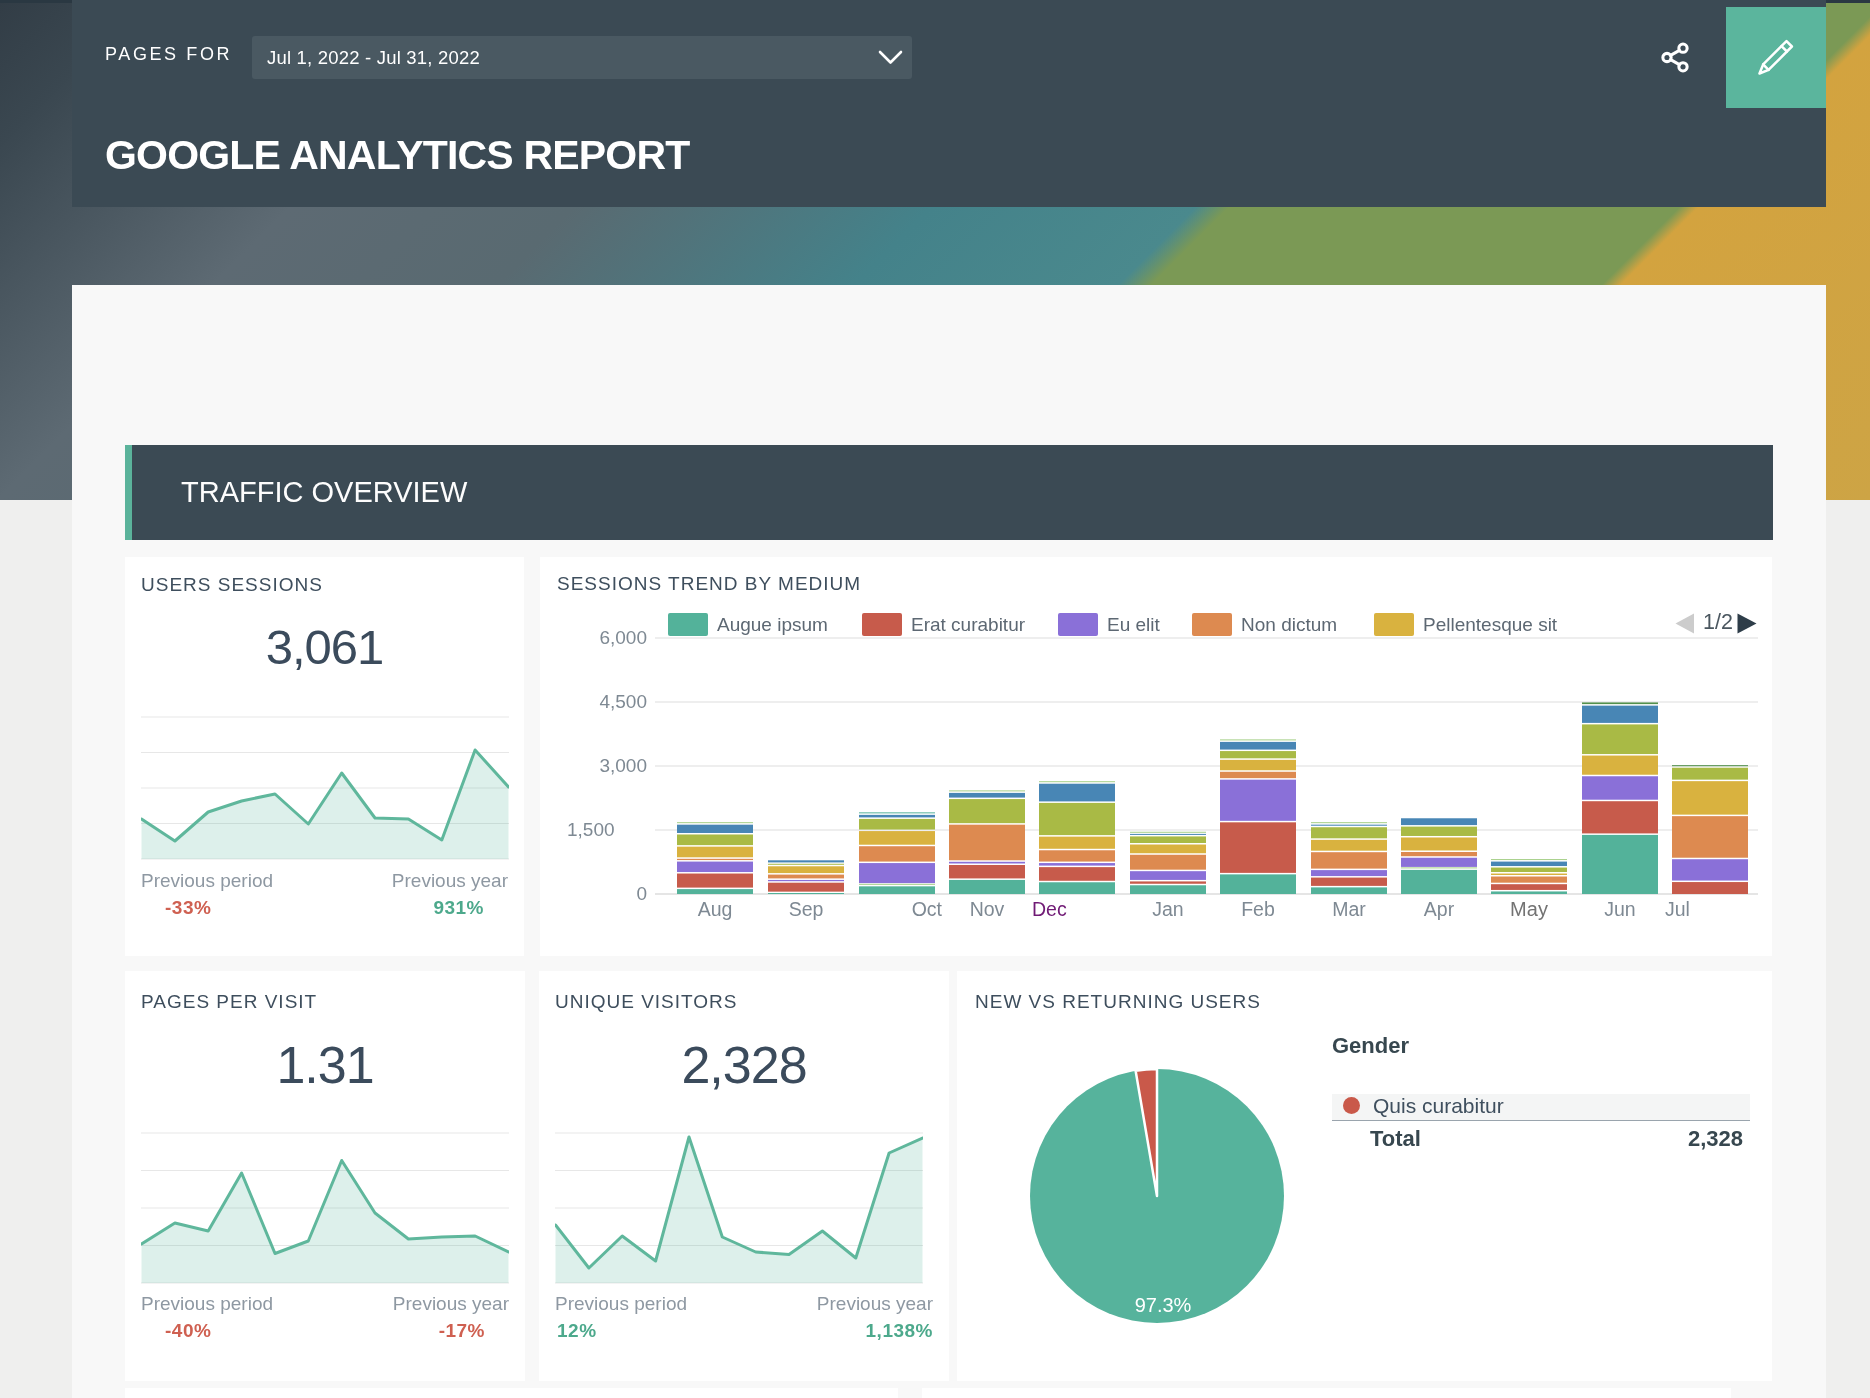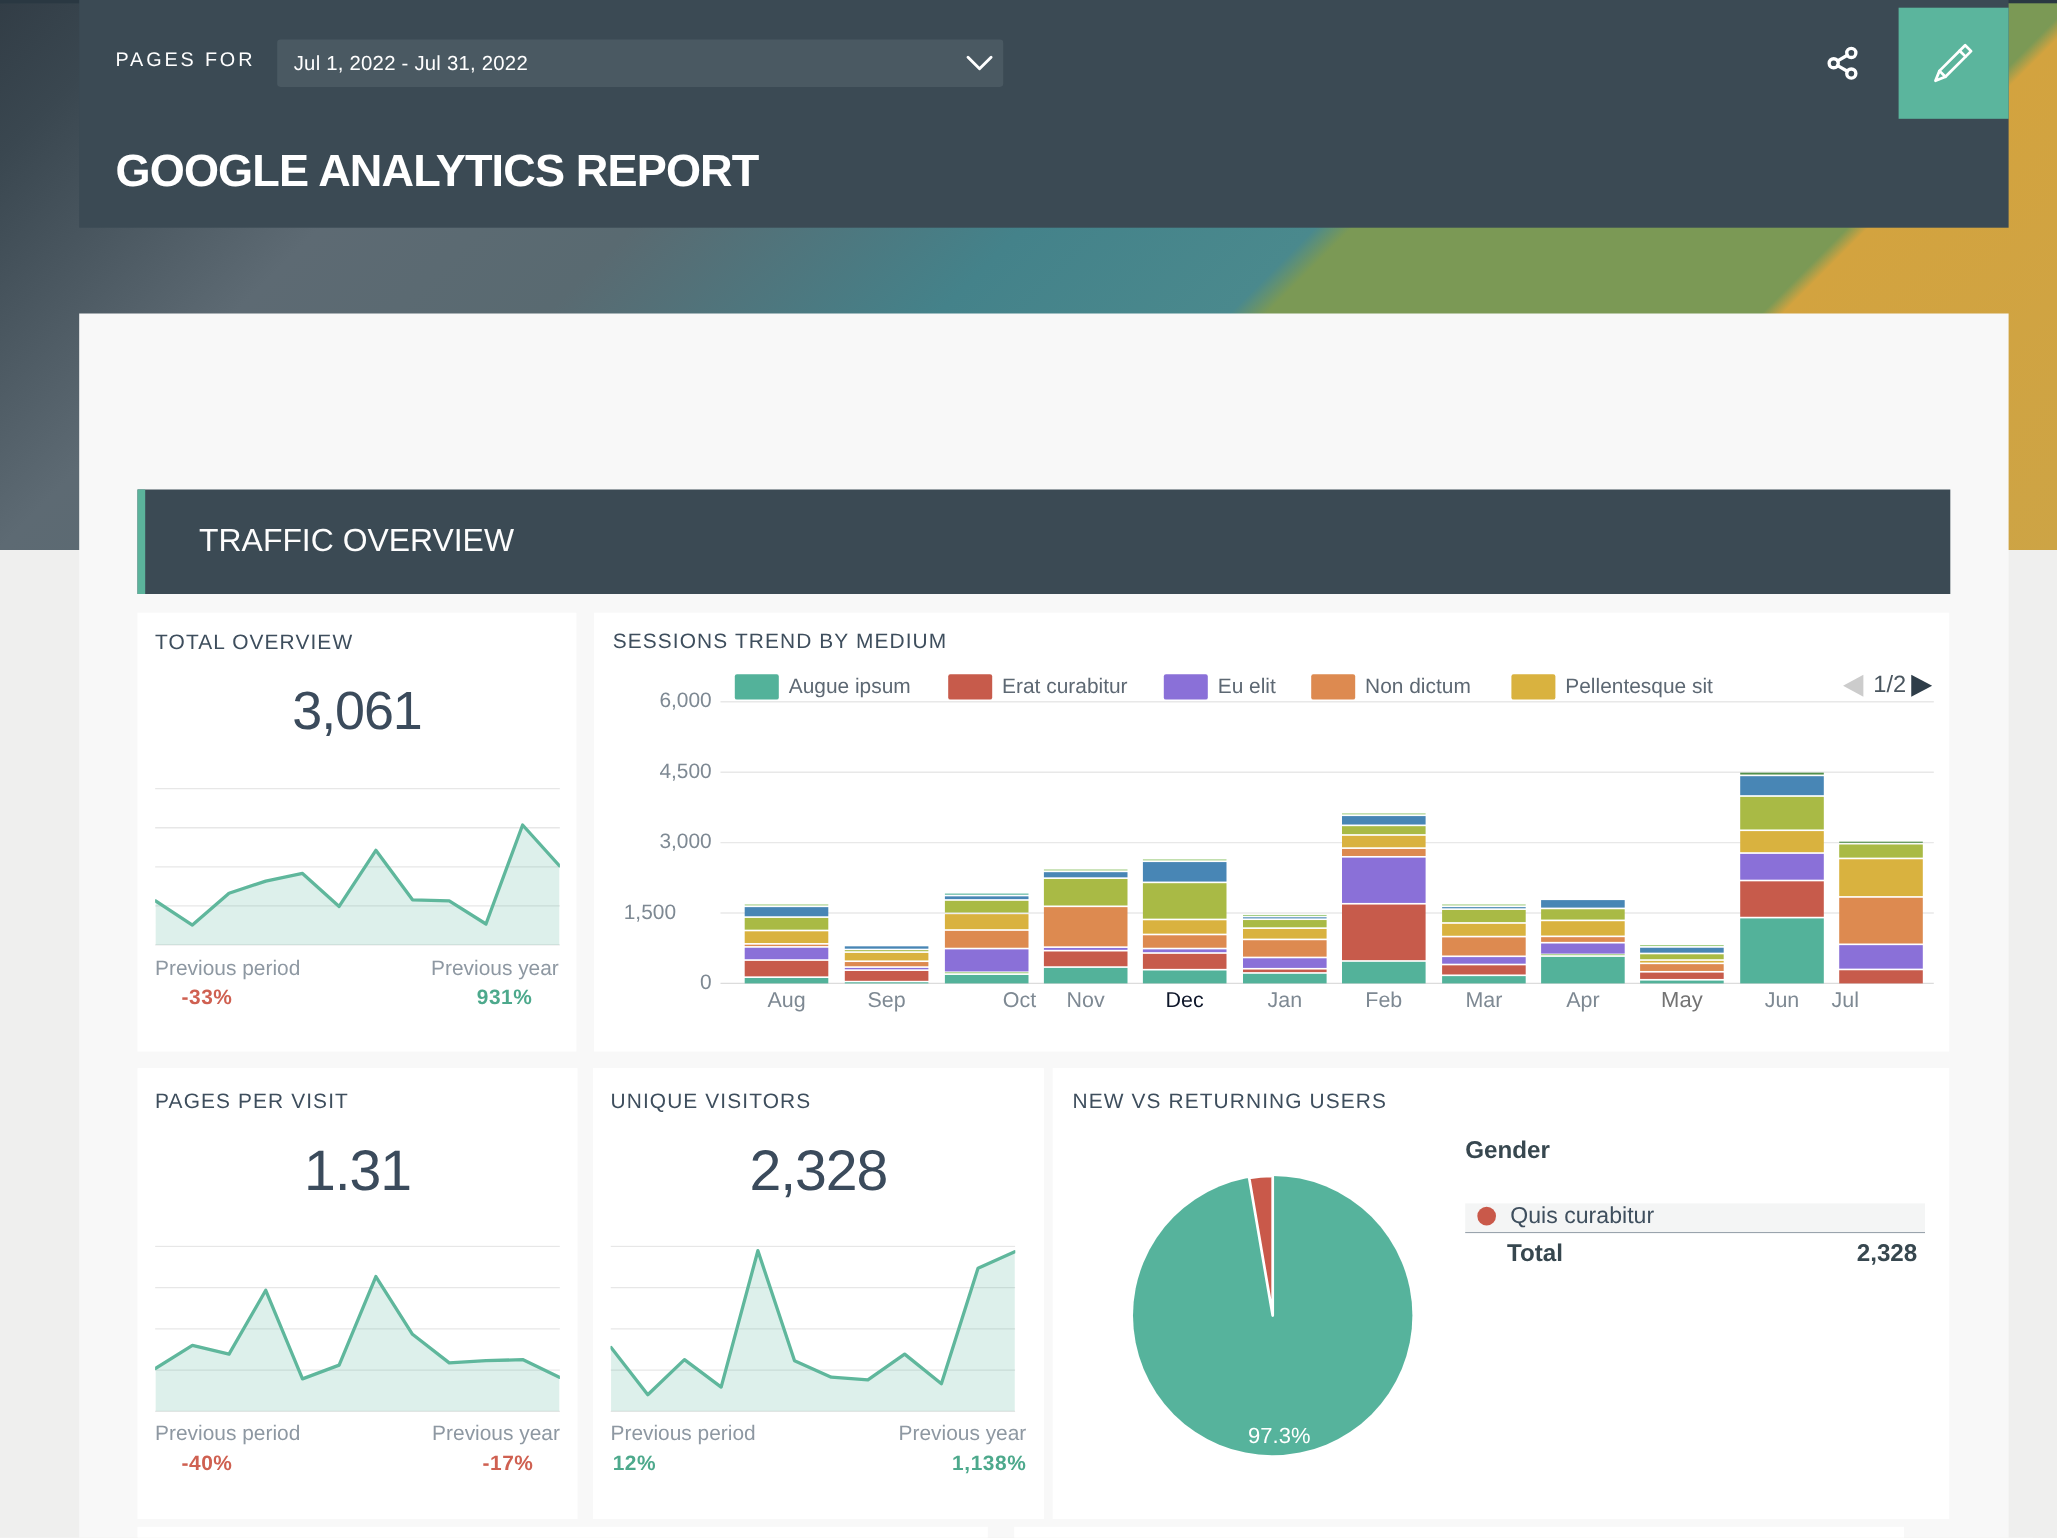--- a/index.html
+++ b/index.html
@@ -54,21 +54,21 @@
    <line x1="30.9" y1="14.5" x2="25.5" y2="9.1"></line>
  </svg>
 </div>
 <div class="abs" style="left:105px;top:132px;font-size:41px;font-weight:bold;letter-spacing:-0.8px;color:#fff">GOOGLE ANALYTICS REPORT</div>
 
 <div class="abs" style="left:125px;top:445px;width:1648px;height:95px;background:#3b4a54;border-left:7px solid #5bb39b">
  <div style="position:absolute;left:49px;top:0;height:95px;line-height:95px;font-size:29px;letter-spacing:0px;color:#fdfdfd">TRAFFIC OVERVIEW</div>
 </div>
 
 <div class="card" style="left:125px;top:557px;width:399px;height:399px">
- <div class="ctitle" style="left:16px;top:17px">TOTAL OVERVIEW</div>
+ <div class="ctitle" style="left:16px;top:17px">USERS SESSIONS</div>
  <div class="bignum" style="left:0;top:62px;width:399px">3,061</div>
  <div style="position:absolute;left:0;top:157px;width:399px;height:150px">
       <svg width="368" height="150" style="position:absolute;left:16px;top:0">
         <line x1="0" y1="3" x2="368" y2="3" stroke="#e7e7e7" stroke-width="1.2"></line>
         <line x1="0" y1="38.5" x2="368" y2="38.5" stroke="#e7e7e7" stroke-width="1.2"></line>
         <line x1="0" y1="74" x2="368" y2="74" stroke="#e7e7e7" stroke-width="1.2"></line>
         <line x1="0" y1="109.5" x2="368" y2="109.5" stroke="#e7e7e7" stroke-width="1.2"></line>
         <line x1="0" y1="145" x2="368" y2="145" stroke="#e7e7e7" stroke-width="1.2"></line>
         <polygon points="0.5,105.0 33.9,127.0 67.2,98.0 100.6,87.0 134.0,80.0 167.3,110.0 200.7,59.0 234.0,104.0 267.4,105.0 300.8,126.0 334.1,36.0 367.5,73.0 367.5,145 0.5,145" fill="rgba(86,179,156,0.20)"></polygon>
         <polyline points="0.5,105.0 33.9,127.0 67.2,98.0 100.6,87.0 134.0,80.0 167.3,110.0 200.7,59.0 234.0,104.0 267.4,105.0 300.8,126.0 334.1,36.0 367.5,73.0" fill="none" stroke="#5fb79c" stroke-width="3" stroke-linejoin="round" stroke-linecap="round"></polyline>
@@ -175,21 +175,21 @@
 <rect x="1132.0" y="302.23" width="76" height="21.33" fill="#8a70d8"></rect>
 <rect x="1132.0" y="259.14" width="76" height="41.59" fill="#dd8a50"></rect>
 <rect x="1132.0" y="224.15" width="76" height="33.49" fill="#d9b23f"></rect>
 <rect x="1132.0" y="210.71" width="76" height="11.94" fill="#a9ba45"></rect>
 <rect x="1132.0" y="208.15" width="76" height="1.06" fill="#53904c"></rect>
     </svg>
  <div style="position:absolute;left:130px;top:341px;width:90px;text-align:center;font-size:19.5px;color:#7e8993">Aug</div>
     <div style="position:absolute;left:221px;top:341px;width:90px;text-align:center;font-size:19.5px;color:#7e8993">Sep</div>
     <div style="position:absolute;left:312px;top:341px;width:90px;text-align:right;font-size:19.5px;color:#7e8993">Oct</div>
     <div style="position:absolute;left:402px;top:341px;width:90px;text-align:center;font-size:19.5px;color:#7e8993">Nov</div>
-    <div style="position:absolute;left:492px;top:341px;width:90px;text-align:center;font-size:19.5px;color:#0f172a">Dec</div>
+    <div style="position:absolute;left:492px;top:341px;width:90px;font-size:19.5px;color:#701a75">Dec</div>
     <div style="position:absolute;left:583px;top:341px;width:90px;text-align:center;font-size:19.5px;color:#7e8993">Jan</div>
     <div style="position:absolute;left:673px;top:341px;width:90px;text-align:center;font-size:19.5px;color:#7e8993">Feb</div>
     <div style="position:absolute;left:764px;top:341px;width:90px;text-align:center;font-size:19.5px;color:#7e8993">Mar</div>
     <div style="position:absolute;left:854px;top:341px;width:90px;text-align:center;font-size:19.5px;color:#7e8993">Apr</div>
     <div style="position:absolute;left:944px;top:341px;width:90px;text-align:center;font-size:20px;color:#737373">May</div>
     <div style="position:absolute;left:1035px;top:341px;width:90px;text-align:center;font-size:19.5px;color:#7e8993">Jun</div>
     <div style="position:absolute;left:1125px;top:341px;width:90px;font-size:19.5px;color:#7e8993">Jul</div>
  <div style="position:absolute;left:27px;top:70px;width:80px;text-align:right;font-size:19px;color:#7e8993">6,000</div>
     <div style="position:absolute;left:27px;top:134px;width:80px;text-align:right;font-size:19px;color:#7e8993">4,500</div>
     <div style="position:absolute;left:27px;top:198px;width:80px;text-align:right;font-size:19px;color:#7e8993">3,000</div>

